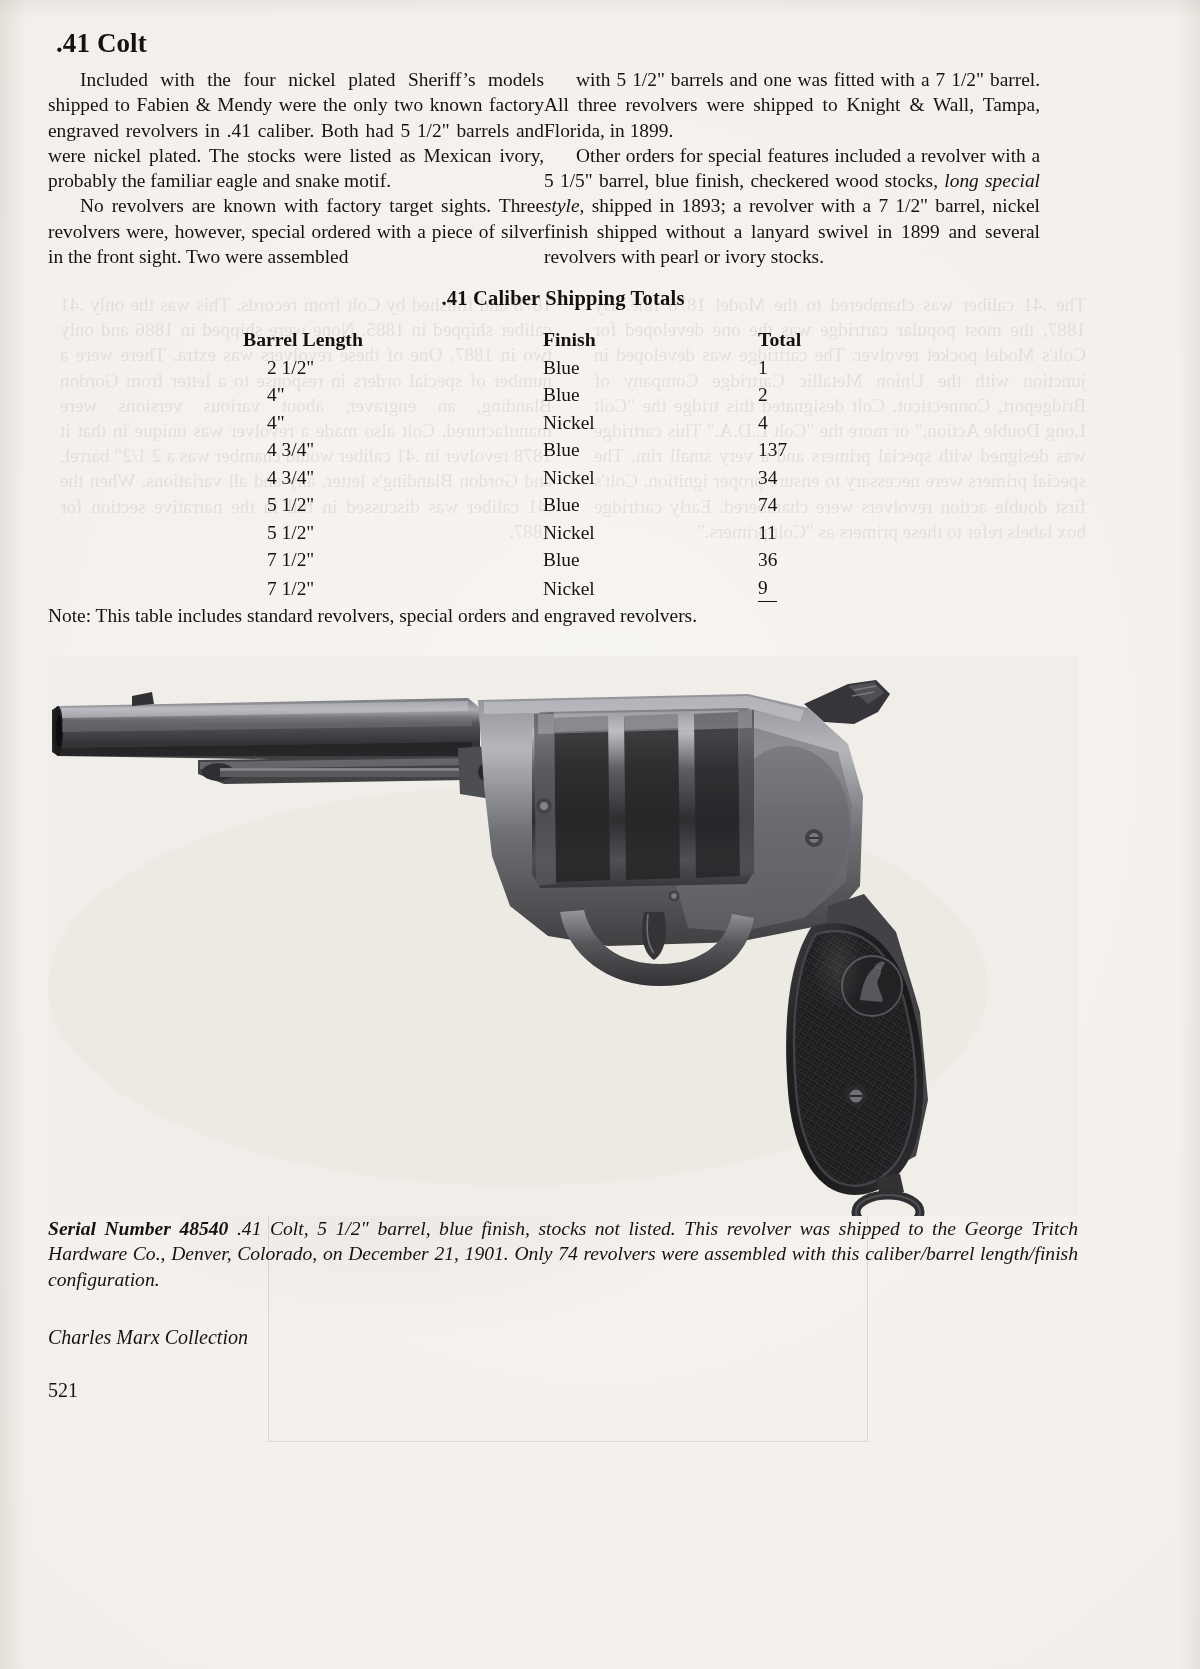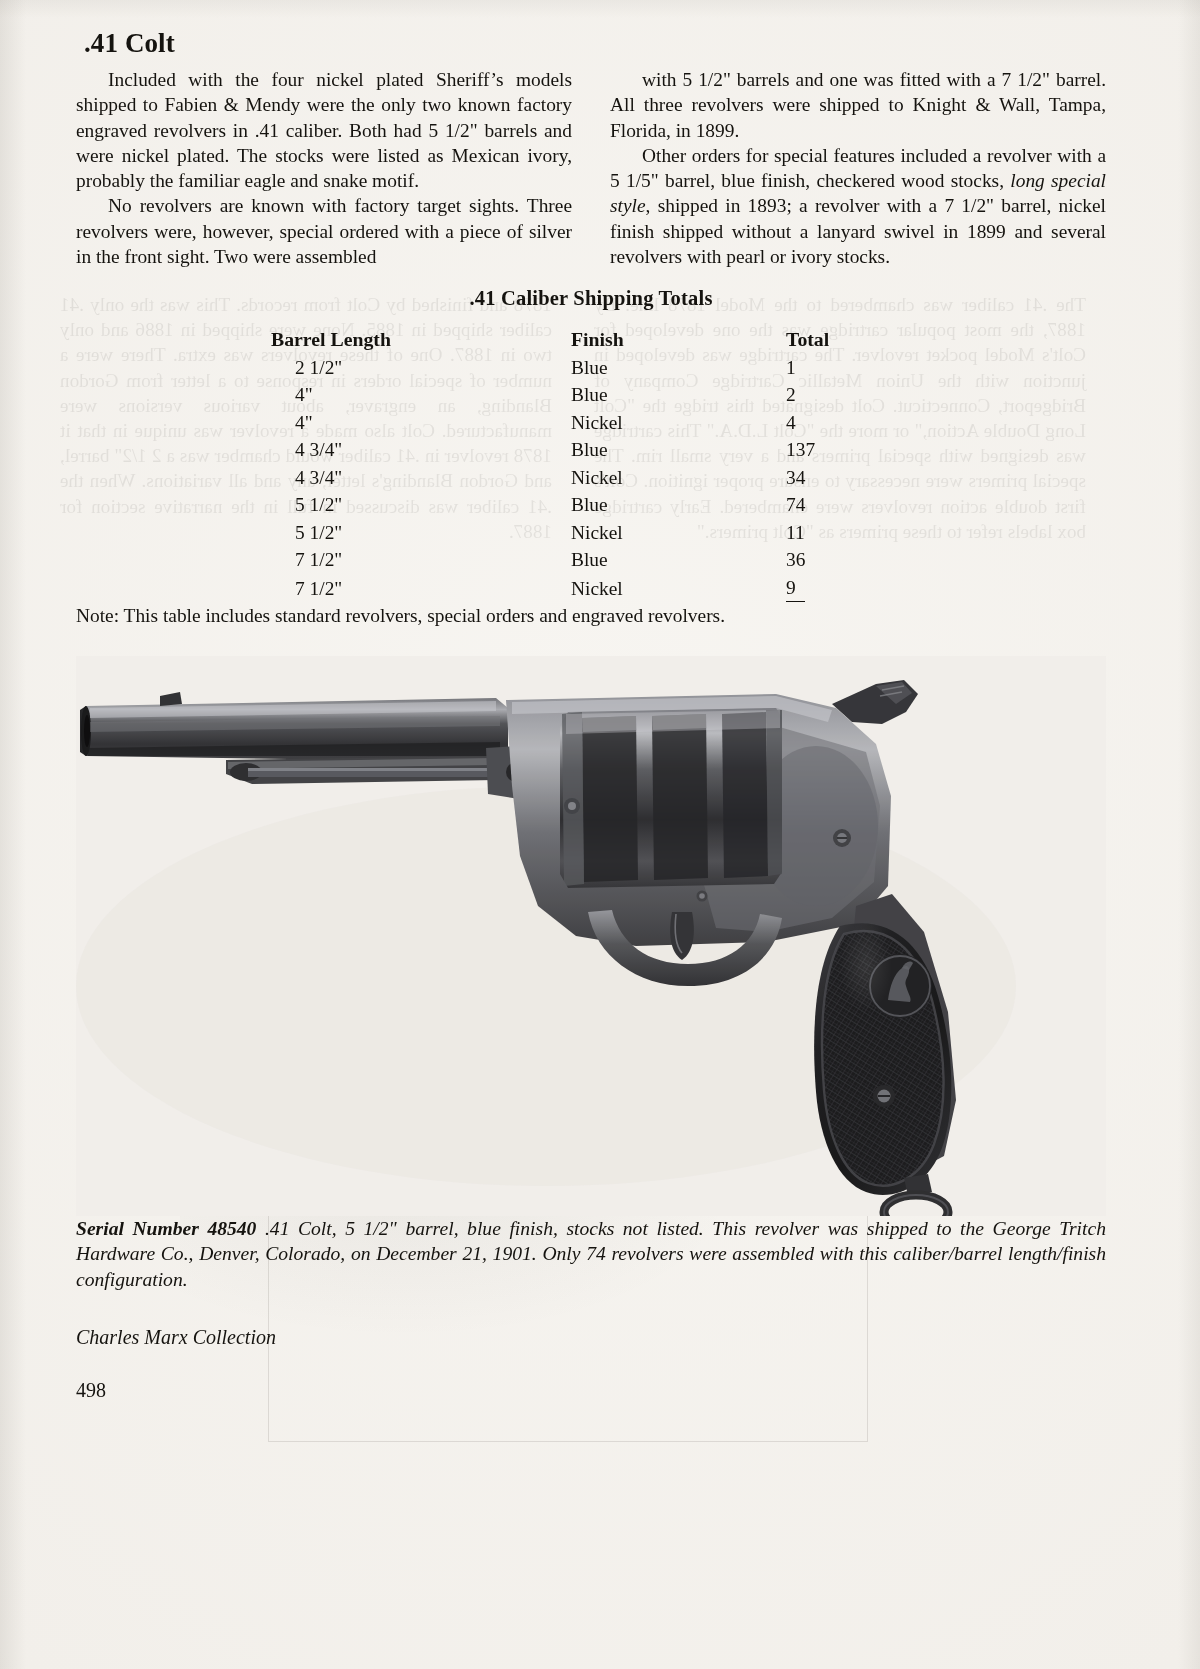--- a/index.html
+++ b/index.html
@@ -28,37 +28,36 @@
     inset: 0;
     pointer-events: none;
     background:
       linear-gradient(90deg, rgba(120,115,105,.13) 0px, rgba(120,115,105,0) 26px),
       linear-gradient(270deg, rgba(120,115,105,.10) 0px, rgba(120,115,105,0) 22px),
       linear-gradient(180deg, rgba(120,115,105,.08) 0px, rgba(120,115,105,0) 18px);
   }
 
   .content {
     position: absolute;
-    left: 76px;
+    left: 48px;
     top: 28px;
     width: 1030px;
   }
 
   
   .page-title {
     font-size: 27px;
     font-weight: bold;
     letter-spacing: .1px;
     margin: 0 0 8px 8px;
   }
 
   
   .cols {
     display: flex;
-    gap: 38px;
   }
   .col { width: 496px; }
   .col p {
     margin: 0;
     font-size: 19.4px;
     line-height: 25.3px;
     text-align: justify;
     text-indent: 32px;
     hyphens: auto;
     -webkit-hyphens: auto;
@@ -430,15 +429,15 @@
       <rect x="0" y="0" width="1030" height="560" fill="#cfcdc7" opacity="0.05"></rect>
     </svg>
   </div>
 
   <div class="caption">
     <span class="sn">Serial Number 48540</span><span>  .41 Colt, 5 1/2" barrel, blue finish, stocks not listed. This revolver was shipped to the George Tritch Hardware Co., Denver, Colorado, on December 21, 1901. Only 74 revolvers were assembled with this caliber/barrel length/finish configuration.</span>
   </div>
 
   <div class="credit">Charles Marx Collection</div>
 
-  <div class="folio">498</div>
+  <div class="folio">521</div>
 
 </div>
 
 </body></html>

